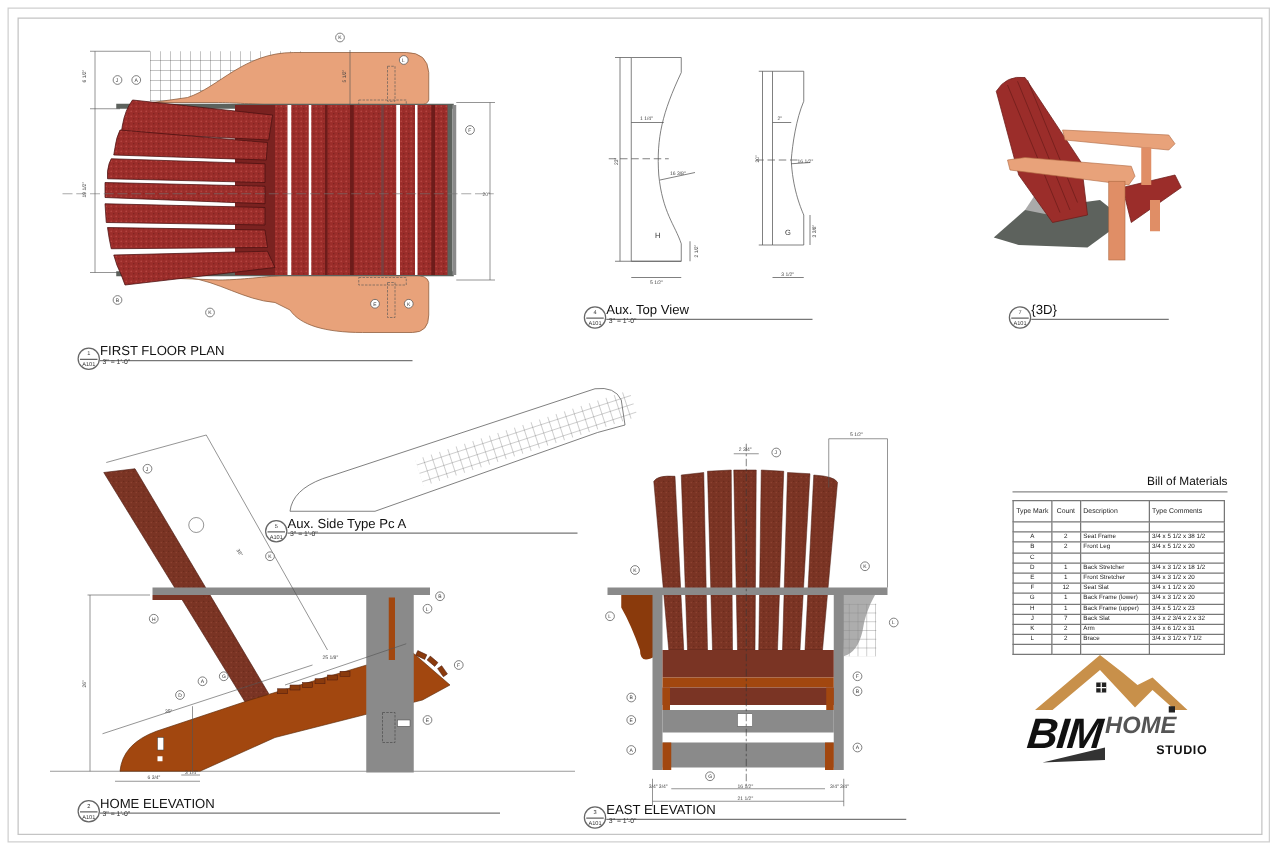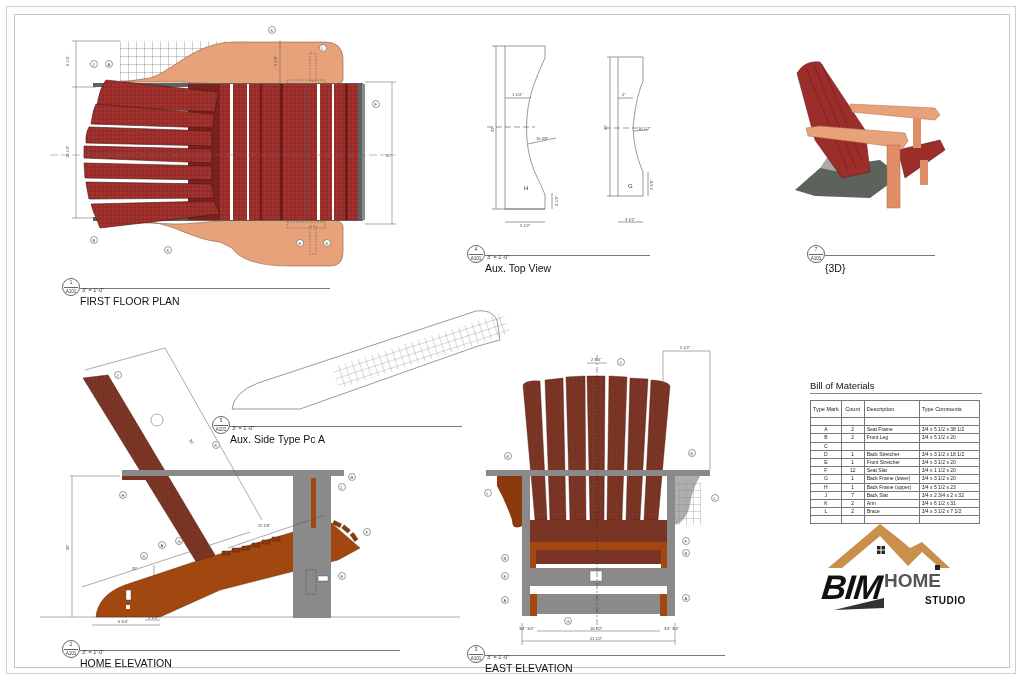--- a/index.html
+++ b/index.html
@@ -3,32 +3,32 @@
 <meta charset="utf-8">
 <style>
   html,body{margin:0;padding:0;background:#fff;}
   body{width:1024px;height:682px;position:relative;overflow:hidden;font-family:"Liberation Sans",sans-serif;color:#222;}
   .outer{position:absolute;left:6px;top:6px;width:1010px;height:668px;border:1px solid #cfcfcf;box-sizing:border-box;}
   .sheet{position:absolute;left:14px;top:14px;width:996px;height:654px;border:1.5px solid #c4c4c4;box-sizing:border-box;}
   svg.draw{position:absolute;left:0;top:0;}
   .vtitle{position:absolute;height:22px;}
   .vtitle .bubble{position:absolute;left:0;top:1px;width:18px;height:18px;border:1px solid #666;border-radius:50%;font-size:4.5px;line-height:8px;text-align:center;color:#333;box-sizing:border-box;}
   .vtitle .bubble .sep{display:block;border-top:1px solid #666;margin:0 1px;}
-  .vtitle .name{position:absolute;left:18px;top:-2px;font-size:10.5px;color:#111;white-space:nowrap;margin-top:20px;}
+  .vtitle .name{position:absolute;left:18px;top:-2px;font-size:10.5px;color:#111;white-space:nowrap;}
   .vtitle .scale{position:absolute;left:20px;top:10px;font-size:5.5px;color:#333;white-space:nowrap;}
   .vtitle .rule{position:absolute;left:18px;top:11px;height:0;border-top:1px solid #777;}
   .bom{position:absolute;left:810px;top:380px;width:172px;}
-  .bom .title{font-size:9.5px;color:#111;border-bottom:1px solid #888;padding-bottom:2px;}
+  .bom .title{font-size:9.5px;color:#111;border-bottom:1px solid #888;padding-bottom:2px;text-align:right;}
   .bom table{margin-top:6px;border-collapse:collapse;width:170px;font-size:5px;}
   .bom th,.bom td{border:1px solid #777;padding:0 2px;height:7.2px;line-height:7px;white-space:nowrap;}
   .bom th{font-weight:normal;font-size:5.5px;height:16px;line-height:6px;text-align:left;}
   .bom th.c,.bom td.c{text-align:center;}
   .logo{position:absolute;left:822px;top:518px;width:136px;height:96px;}
   .logo .bim{position:absolute;left:0;top:50px;font-size:34px;font-weight:bold;font-style:italic;color:#111;letter-spacing:-1px;transform:skewX(-6deg);}
-  .logo .home{position:absolute;left:62px;top:52px;font-size:19px;font-weight:bold;color:#555;letter-spacing:0px;}
+  .logo .home{position:absolute;left:62px;top:52px;font-size:19px;font-weight:bold;color:#555;letter-spacing:0px;font-style:italic;}
   .logo .studio{position:absolute;left:64px;top:77px;font-size:10px;font-weight:bold;color:#111;letter-spacing:0.5px;margin-left:39px;}
   .dim{font-size:4px;fill:#444;font-family:"Liberation Sans",sans-serif;}
   .tag{fill:#fff;stroke:#555;stroke-width:0.6;}
   .tagt{font-size:4px;fill:#333;font-family:"Liberation Sans",sans-serif;}
 </style>
 </head>
 <body>
 
 <div class="outer"></div>
 <div class="sheet"></div>

